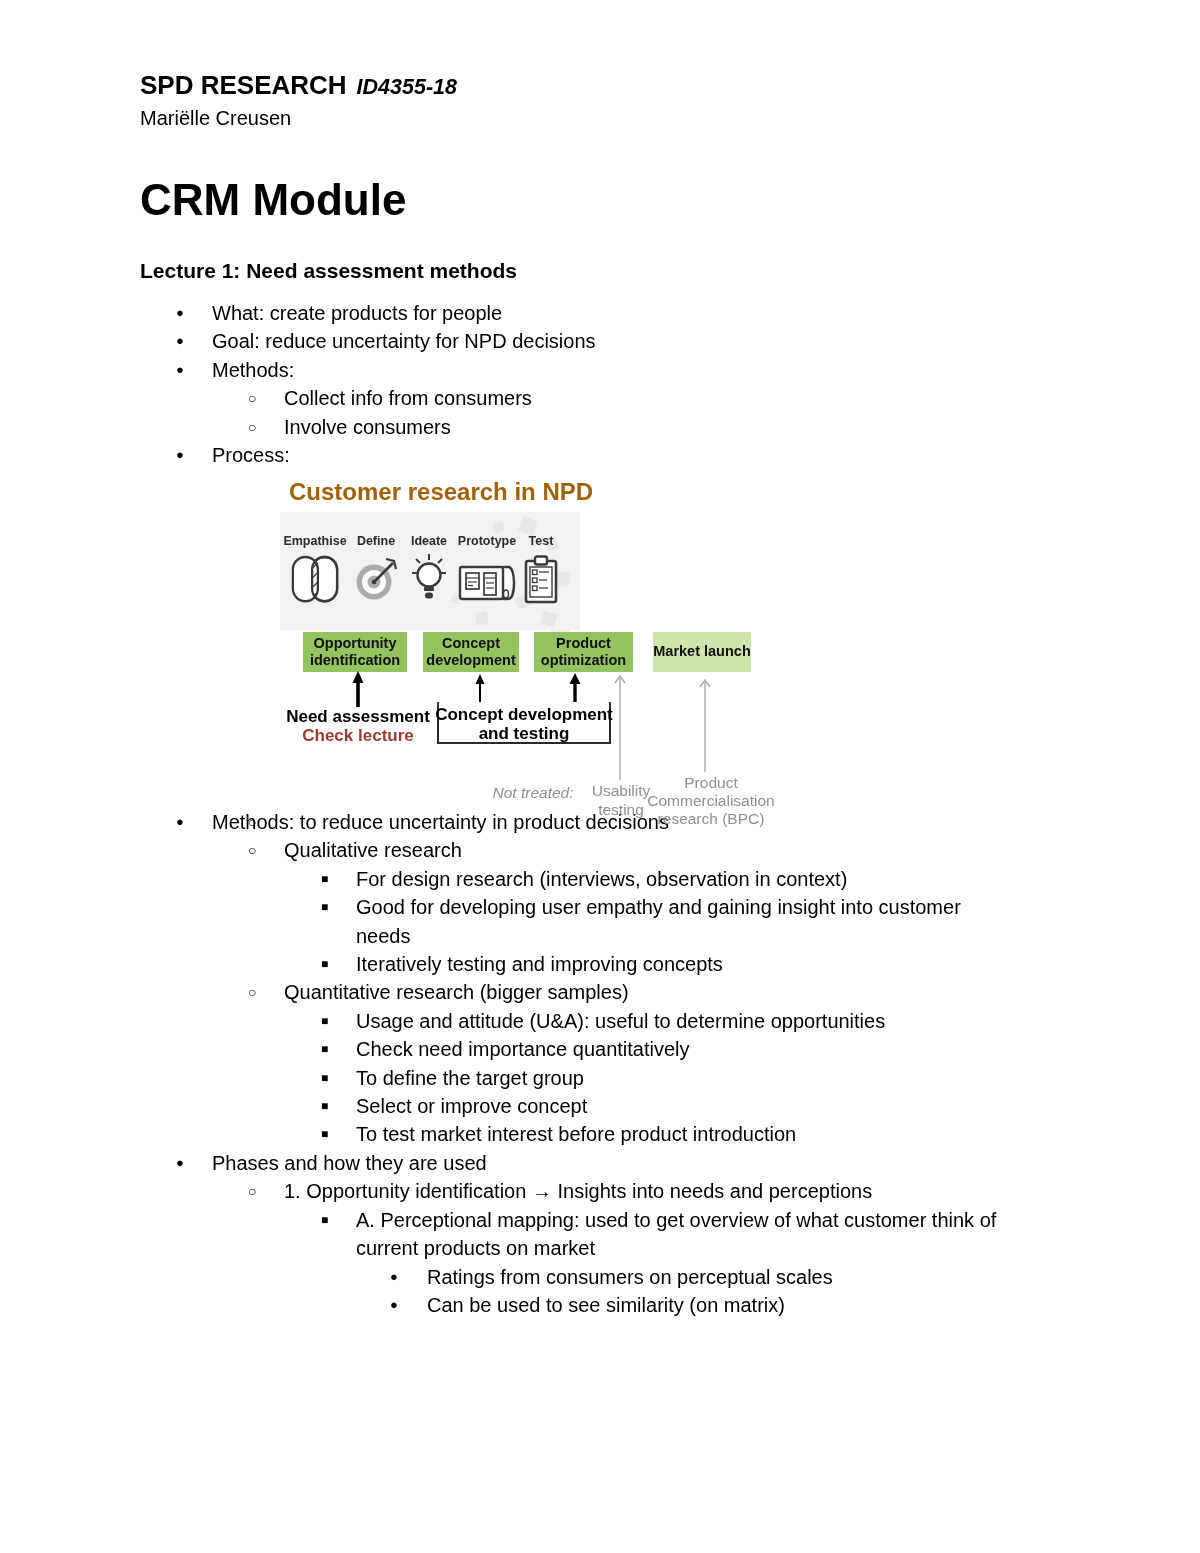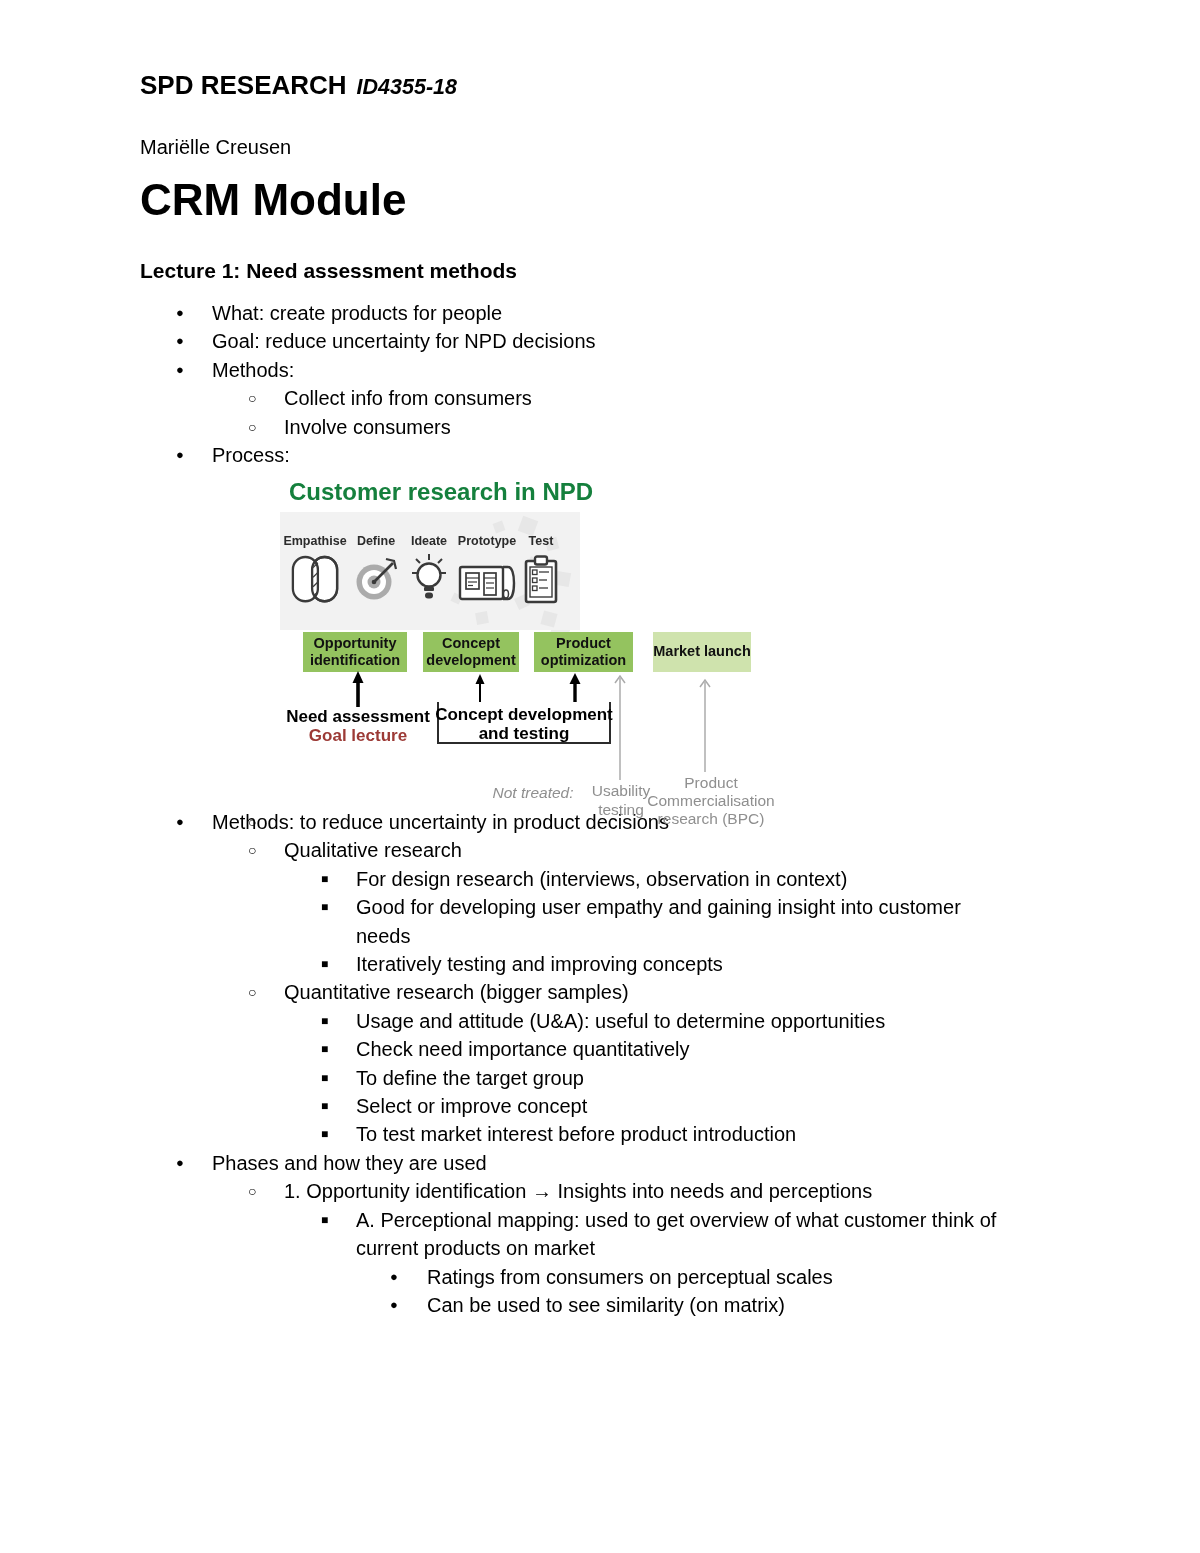--- a/index.html
+++ b/index.html
@@ -3,40 +3,40 @@
 <meta charset="utf-8">
 <style>
   html,body { margin:0; padding:0; background:#fff; }
   .page {
     position:relative; width:1200px; height:1553px; background:#ffffff;
     font-family:"Liberation Sans", sans-serif; color:#000; overflow:hidden;
   }
   
   .course-line { position:absolute; left:140px; top:70px; font-size:26px; font-weight:bold; line-height:30px; white-space:nowrap; }
   .course-id   { font-style:italic; font-size:21.5px; margin-left:10px; }
-  .author      { position:absolute; left:140px; top:105px; font-size:20px; line-height:26px;margin-top:29px; }
+  .author      { position:absolute; left:140px; top:105px; font-size:20px; line-height:26px; }
   .doc-title   { position:absolute; left:140px; top:176px; margin:0; font-size:44px; font-weight:bold; line-height:48px; }
   .lecture-heading { position:absolute; left:140px; top:258px; margin:0; font-size:21px; font-weight:bold; line-height:26px;text-align:center; }
 
   
   .notes { position:absolute; left:0; width:1120px; }
   .notes-top { top:299px; }
   .notes-bottom { top:808px; }
   .row { position:relative; font-size:20px; line-height:28.4px; box-sizing:border-box; }
   .row::before { position:absolute; top:0; line-height:28.4px; }
   .l1 { padding-left:212px; } .l1::before { content:"●"; left:176px; font-size:13px; }
   .l2 { padding-left:284px; } .l2::before { content:"○"; left:248px; font-size:14px; }
   .l3 { padding-left:356px; } .l3::before { content:"■"; left:321px; font-size:12px; }
   .l4 { padding-left:427px; } .l4::before { content:"●"; left:390px; font-size:13px; }
   .w640 { width:996px; }
   .w690 { width:1046px; }
 
   
   .diagram { position:absolute; left:280px; top:470px; width:640px; height:372px; }
-  .d-title { position:absolute; left:9px; top:8px; font-size:24px; font-weight:bold; color:#15803d; white-space:nowrap; }
+  .d-title { position:absolute; left:9px; top:8px; font-size:24px; font-weight:bold; color:#a16207; white-space:nowrap; }
   .d-graybox { position:absolute; left:0; top:42px; width:300px; height:118px; background:#f2f2f2; }
   .decor { position:absolute; background:#e7e7e7; }
   .decor2 { position:absolute; background:#ededed; }
   .d-step { position:absolute; top:22px; width:78px; transform:translateX(-50%); text-align:center; }
   .d-step-label { font-size:12.5px; font-weight:bold; color:#2b2b2b; white-space:nowrap; }
   .d-step-icon { margin-top:5px; height:62px; display:flex; justify-content:center; align-items:flex-start; }
   .phase {
     position:absolute; top:162px; height:40px; background:#94c35f; z-index:1;
     display:flex; align-items:center; justify-content:center; text-align:center;
     font-size:14.5px; line-height:17.5px; font-weight:bold; color:#111;
@@ -199,21 +199,21 @@
 
       <line x1="340" y1="310" x2="340" y2="208" stroke="#ababab" stroke-width="1.5"></line>
       <polyline points="335,213 340,206 345,213" fill="none" stroke="#ababab" stroke-width="1.5"></polyline>
 
       <line x1="425" y1="302" x2="425" y2="212" stroke="#ababab" stroke-width="1.5"></line>
       <polyline points="420,217 425,210 430,217" fill="none" stroke="#ababab" stroke-width="1.5"></polyline>
     </svg>
 
     <div class="anno anno-need">
       <div>Need assessment</div>
-      <div class="red">Goal lecture</div>
+      <div class="red">Check lecture</div>
     </div>
     <div class="anno anno-bracket">Concept development and testing</div>
     <div class="anno anno-not muted">Not treated:</div>
     <div class="anno anno-usability muted">Usability testing</div>
     <div class="anno anno-commercial muted">Product Commercialisation research (BPC)</div>
   </div>
 
   <div class="notes notes-bottom">
     <div class="row l2"><span></span></div>
     <div class="row l1"><span>Methods: to reduce uncertainty in product decisions</span></div>

